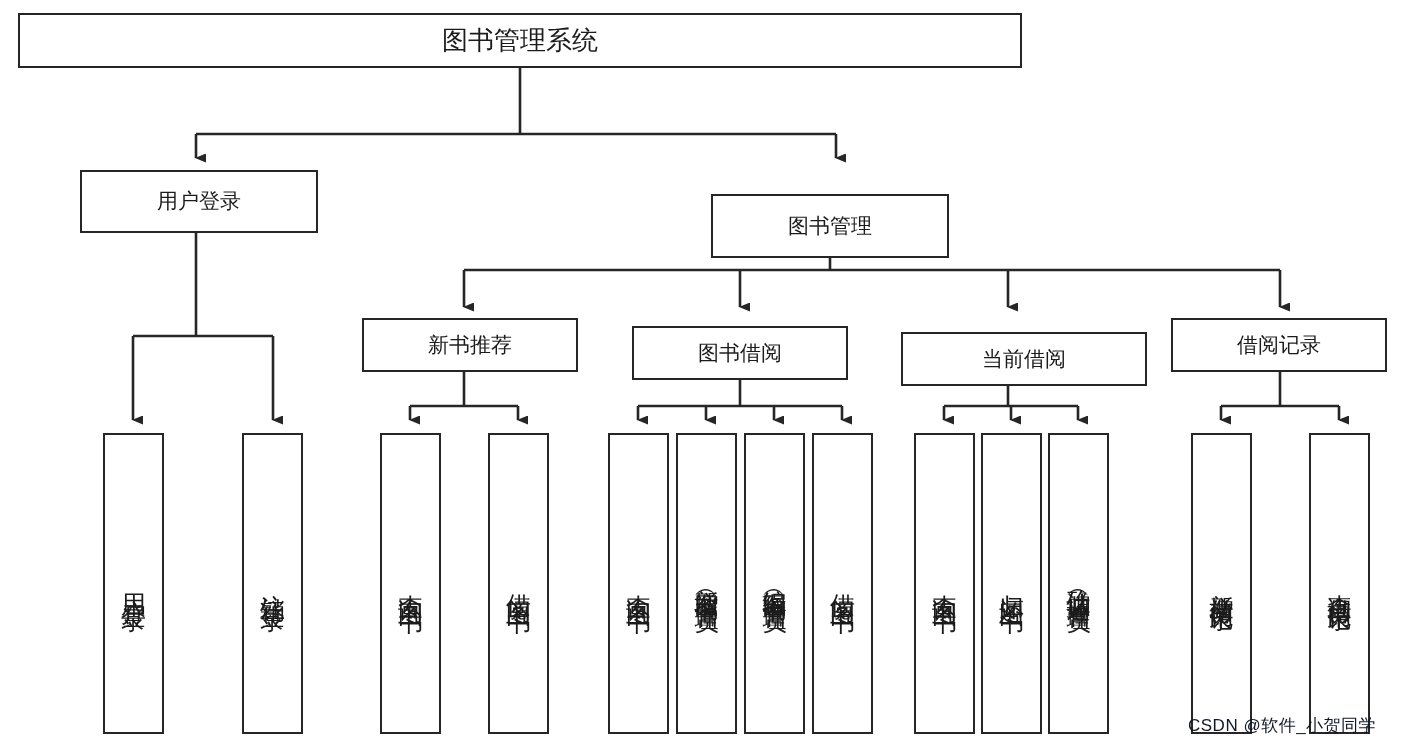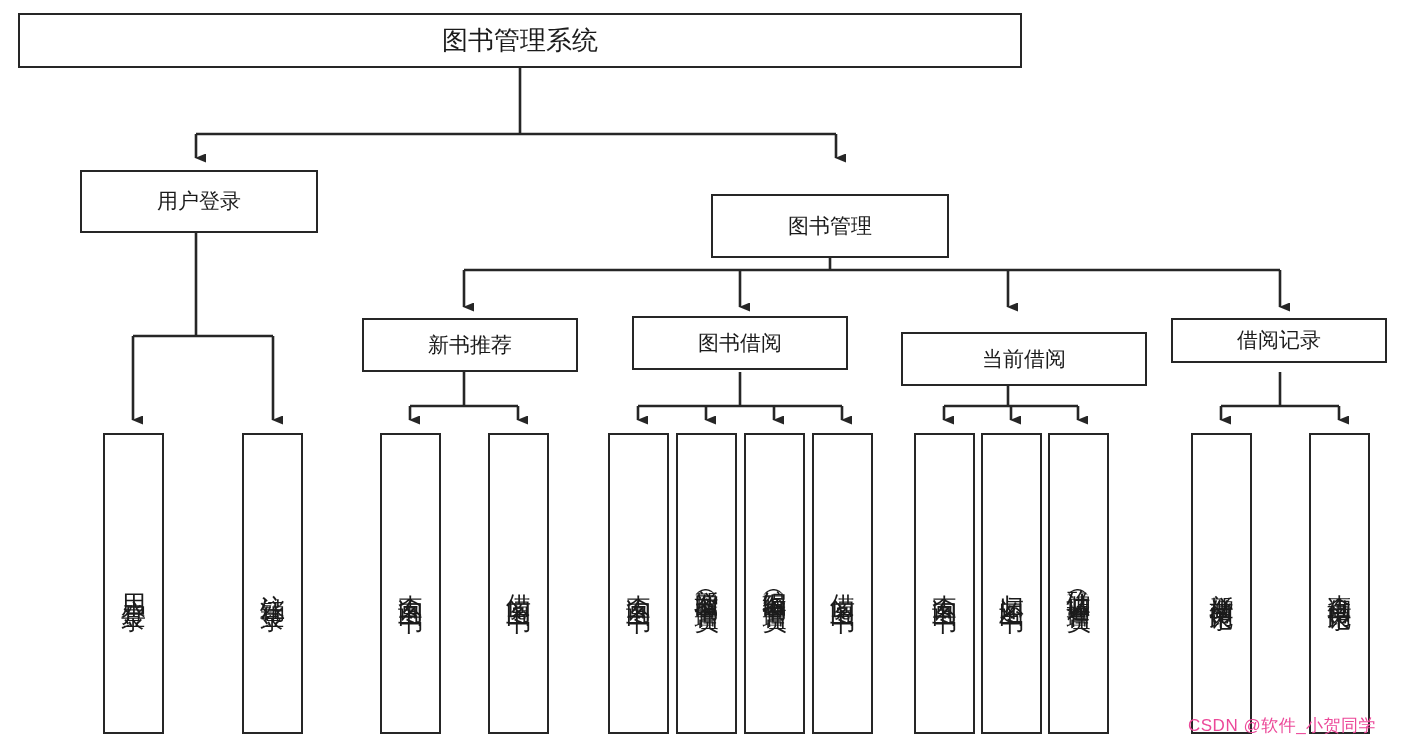--- a/index.html
+++ b/index.html
@@ -41,21 +41,21 @@
     line-height:1;
     white-space:nowrap;
   }
   .node.vert.tall .lbl{font-size:24px;letter-spacing:3px;}
 
   .watermark{
     position:absolute;
     left:1188px;
     top:714px;
     font-size:17px;
-    color:#ec4899;
+    color:#0f172a;
     white-space:nowrap;
     letter-spacing:0.5px;
   }
 </style>
 </head>
 <body>
 
 <div id="canvas">
 
   <svg class="links" viewBox="0 0 1405 747">
@@ -115,27 +115,27 @@
   <div class="node horiz" style="left:80px;top:170px;width:238px;height:63px;">
     <span class="lbl">用户登录</span>
   </div>
   <div class="node horiz" style="left:711px;top:170px;width:238px;height:64px;margin-top:24px;">
     <span class="lbl">图书管理</span>
   </div>
 
   <div class="node horiz" style="left:362px;top:318px;width:216px;height:54px;">
     <span class="lbl">新书推荐</span>
   </div>
-  <div class="node horiz" style="left:632px;top:316px;width:216px;height:54px;">
+  <div class="node horiz" style="left:632px;top:326px;width:216px;height:54px;">
     <span class="lbl">图书借阅</span>
   </div>
   <div class="node horiz" style="left:901px;top:332px;width:246px;height:54px;">
     <span class="lbl">当前借阅</span>
   </div>
-  <div class="node horiz" style="left:1171px;top:318px;width:216px;height:45px;font-family:Liberation Serif, serif;">
+  <div class="node horiz" style="left:1171px;top:318px;width:216px;height:54px;font-family:Liberation Serif, serif;">
     <span class="lbl">借阅记录</span>
   </div>
 
   <div class="node vert" style="left:103px;top:433px;width:61px;height:301px;">
     <span class="lbl">用户登录</span>
   </div>
   <div class="node vert" style="left:242px;top:433px;width:61px;height:301px;">
     <span class="lbl">注销登录</span>
   </div>
 

